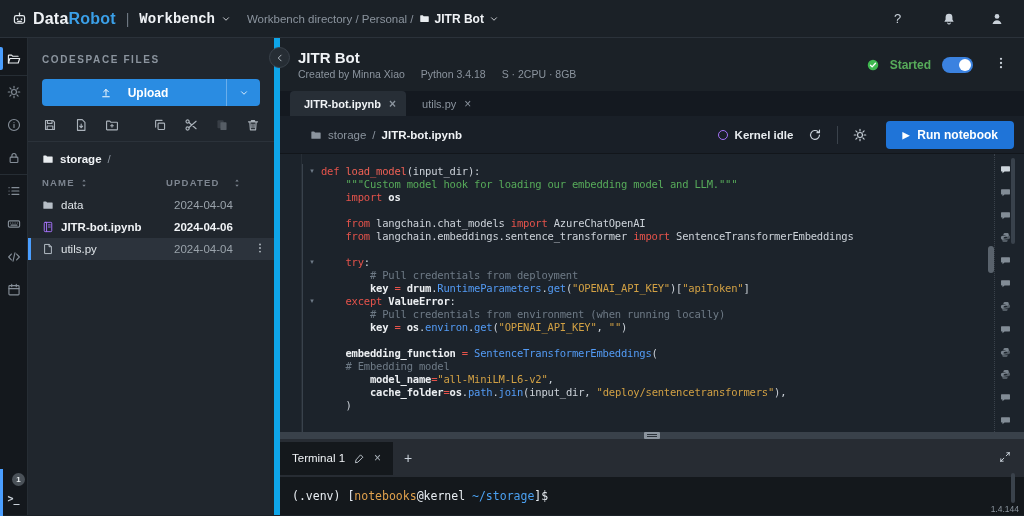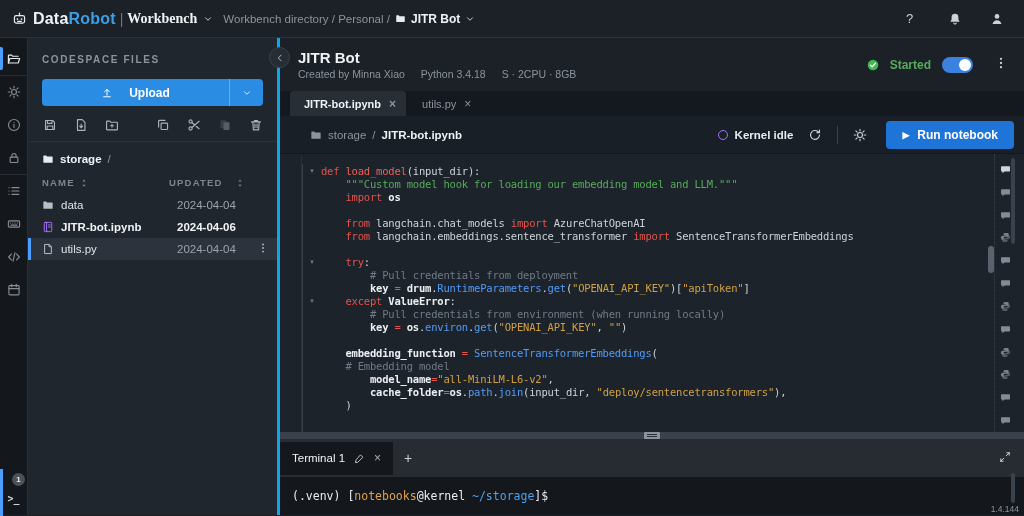--- a/index.html
+++ b/index.html
@@ -1,47 +1,47 @@
 <!DOCTYPE html>
 <html><head>
 <meta charset="utf-8">
 <style>
   * { margin:0; padding:0; box-sizing:border-box; }
   html,body { background:#0d1117; }
   body { font-family:"Liberation Sans", sans-serif; }
   .window { position:relative; width:1024px; height:516px; background:#1b2127; overflow:hidden; color:#e8ebee; }
 
   
-  .topbar { height:38px; background:#1b2127; border-bottom:1px solid #2b323a; display:flex; align-items:center; padding:0 14px 0 12px; gap:2px; }
+  .topbar { height:38px; background:#1b2127; border-bottom:1px solid #2b323a; display:flex; align-items:center; padding:0 14px 0 12px; gap:8px; }
   .brand { display:flex; align-items:center; gap:6px; }
   .brand-text { font-size:16px; font-weight:800; letter-spacing:.2px; }
   .brand-data { color:#f0f3f6; } .brand-robot { color:#3ba0e8; }
   .pipe { color:#6e7781; font-size:14px; margin:0 2px; }
-  .switcher { display:flex; align-items:center; gap:6px; background:none; border:none; color:#f0f3f6; font-size:14px; font-weight:700; cursor:pointer; font-family:Liberation Serif, serif; }
+  .switcher { display:flex; align-items:center; gap:6px; background:none; border:none; color:#f0f3f6; font-size:14px; font-weight:700; cursor:pointer; font-family:Liberation Mono, monospace; }
   .crumb { display:flex; align-items:center; gap:5px; font-size:11.5px; color:#8b949e; margin-left:8px; }
   .crumb-current { color:#f0f3f6; font-weight:700; font-size:12px; display:flex; align-items:center; gap:5px; }
   .topbar-spacer { flex:1; }
   .top-btn { background:none; border:none; color:#c9d1d9; width:26px; height:26px; display:flex; align-items:center; justify-content:center; cursor:pointer; font-size:13px; font-family:inherit; margin-left:14px; }
 
   
   .body { display:flex; height:477px; }
 
   
   .rail { position:relative; width:28px; background:#14181d; border-right:1px solid #262d34; display:flex; flex-direction:column; align-items:center; padding-top:4px; }
   .rail-btn { position:relative; width:28px; height:33px; background:none; border:none; color:#848d97; display:flex; align-items:center; justify-content:center; cursor:pointer; }
   .rail-btn.active { color:#e8ecef; }
   .rail-btn.active::before { content:""; position:absolute; left:0; top:5px; bottom:5px; width:3px; background:#4a9eff; border-radius:0 2px 2px 0; }
   .rail-btn.divided { border-top:1px solid #262d34; }
   .rail-bottom { margin-top:auto; padding-bottom:6px; display:flex; flex-direction:column; align-items:center; position:relative; }
   .badge { min-width:13px; height:13px; border-radius:7px; background:#4a5158; color:#e8ecef; font-size:8px; font-weight:700; display:flex; align-items:center; justify-content:center; margin-left:10px; margin-bottom:1px; }
   .term-glyph { color:#c9d1d9; font-family:"DejaVu Sans Mono", monospace; font-size:10px; font-weight:700; }
   .term-indicator { position:absolute; left:-0px; bottom:-6px; width:3px; height:52px; background:#4a9eff; }
 
   
-  .files { width:252px; background:#20262d; border-right:3px solid #0ea5e9; display:flex; flex-direction:column; }
+  .files { width:252px; background:#20262d; border-right:6px solid #0ea5e9; display:flex; flex-direction:column; }
   .files-title { padding:16px 14px 10px; font-size:10px; font-weight:700; letter-spacing:1.6px; color:#8b949e; }
   .upload-wrap { margin:4px 14px 10px; display:flex; height:27px; border-radius:4px; overflow:hidden; background:#2a8ce2; }
   .upload-main { flex:1; border:none; background:none; color:#fff; font-size:12px; font-weight:700; display:flex; align-items:center; justify-content:center; gap:16px; cursor:pointer; font-family:inherit; }
   .upload-caret { width:34px; border:none; border-left:1px solid rgba(255,255,255,.3); background:none; color:#fff; display:flex; align-items:center; justify-content:center; cursor:pointer; }
   .file-toolbar { display:flex; align-items:center; justify-content:space-between; padding:2px 14px 8px; border-bottom:1px solid #2b323a; }
   .ftb-group { display:flex; gap:16px; }
   .ftb-btn { background:none; border:none; color:#aab2ba; width:15px; height:15px; cursor:pointer; padding:0; }
   .ftb-btn.disabled { color:#565d65; }
   .files-crumb { display:flex; align-items:center; gap:6px; padding:11px 14px 8px; font-size:11.5px; }
   .files-crumb .fname { color:#f0f3f6; font-weight:700; }

